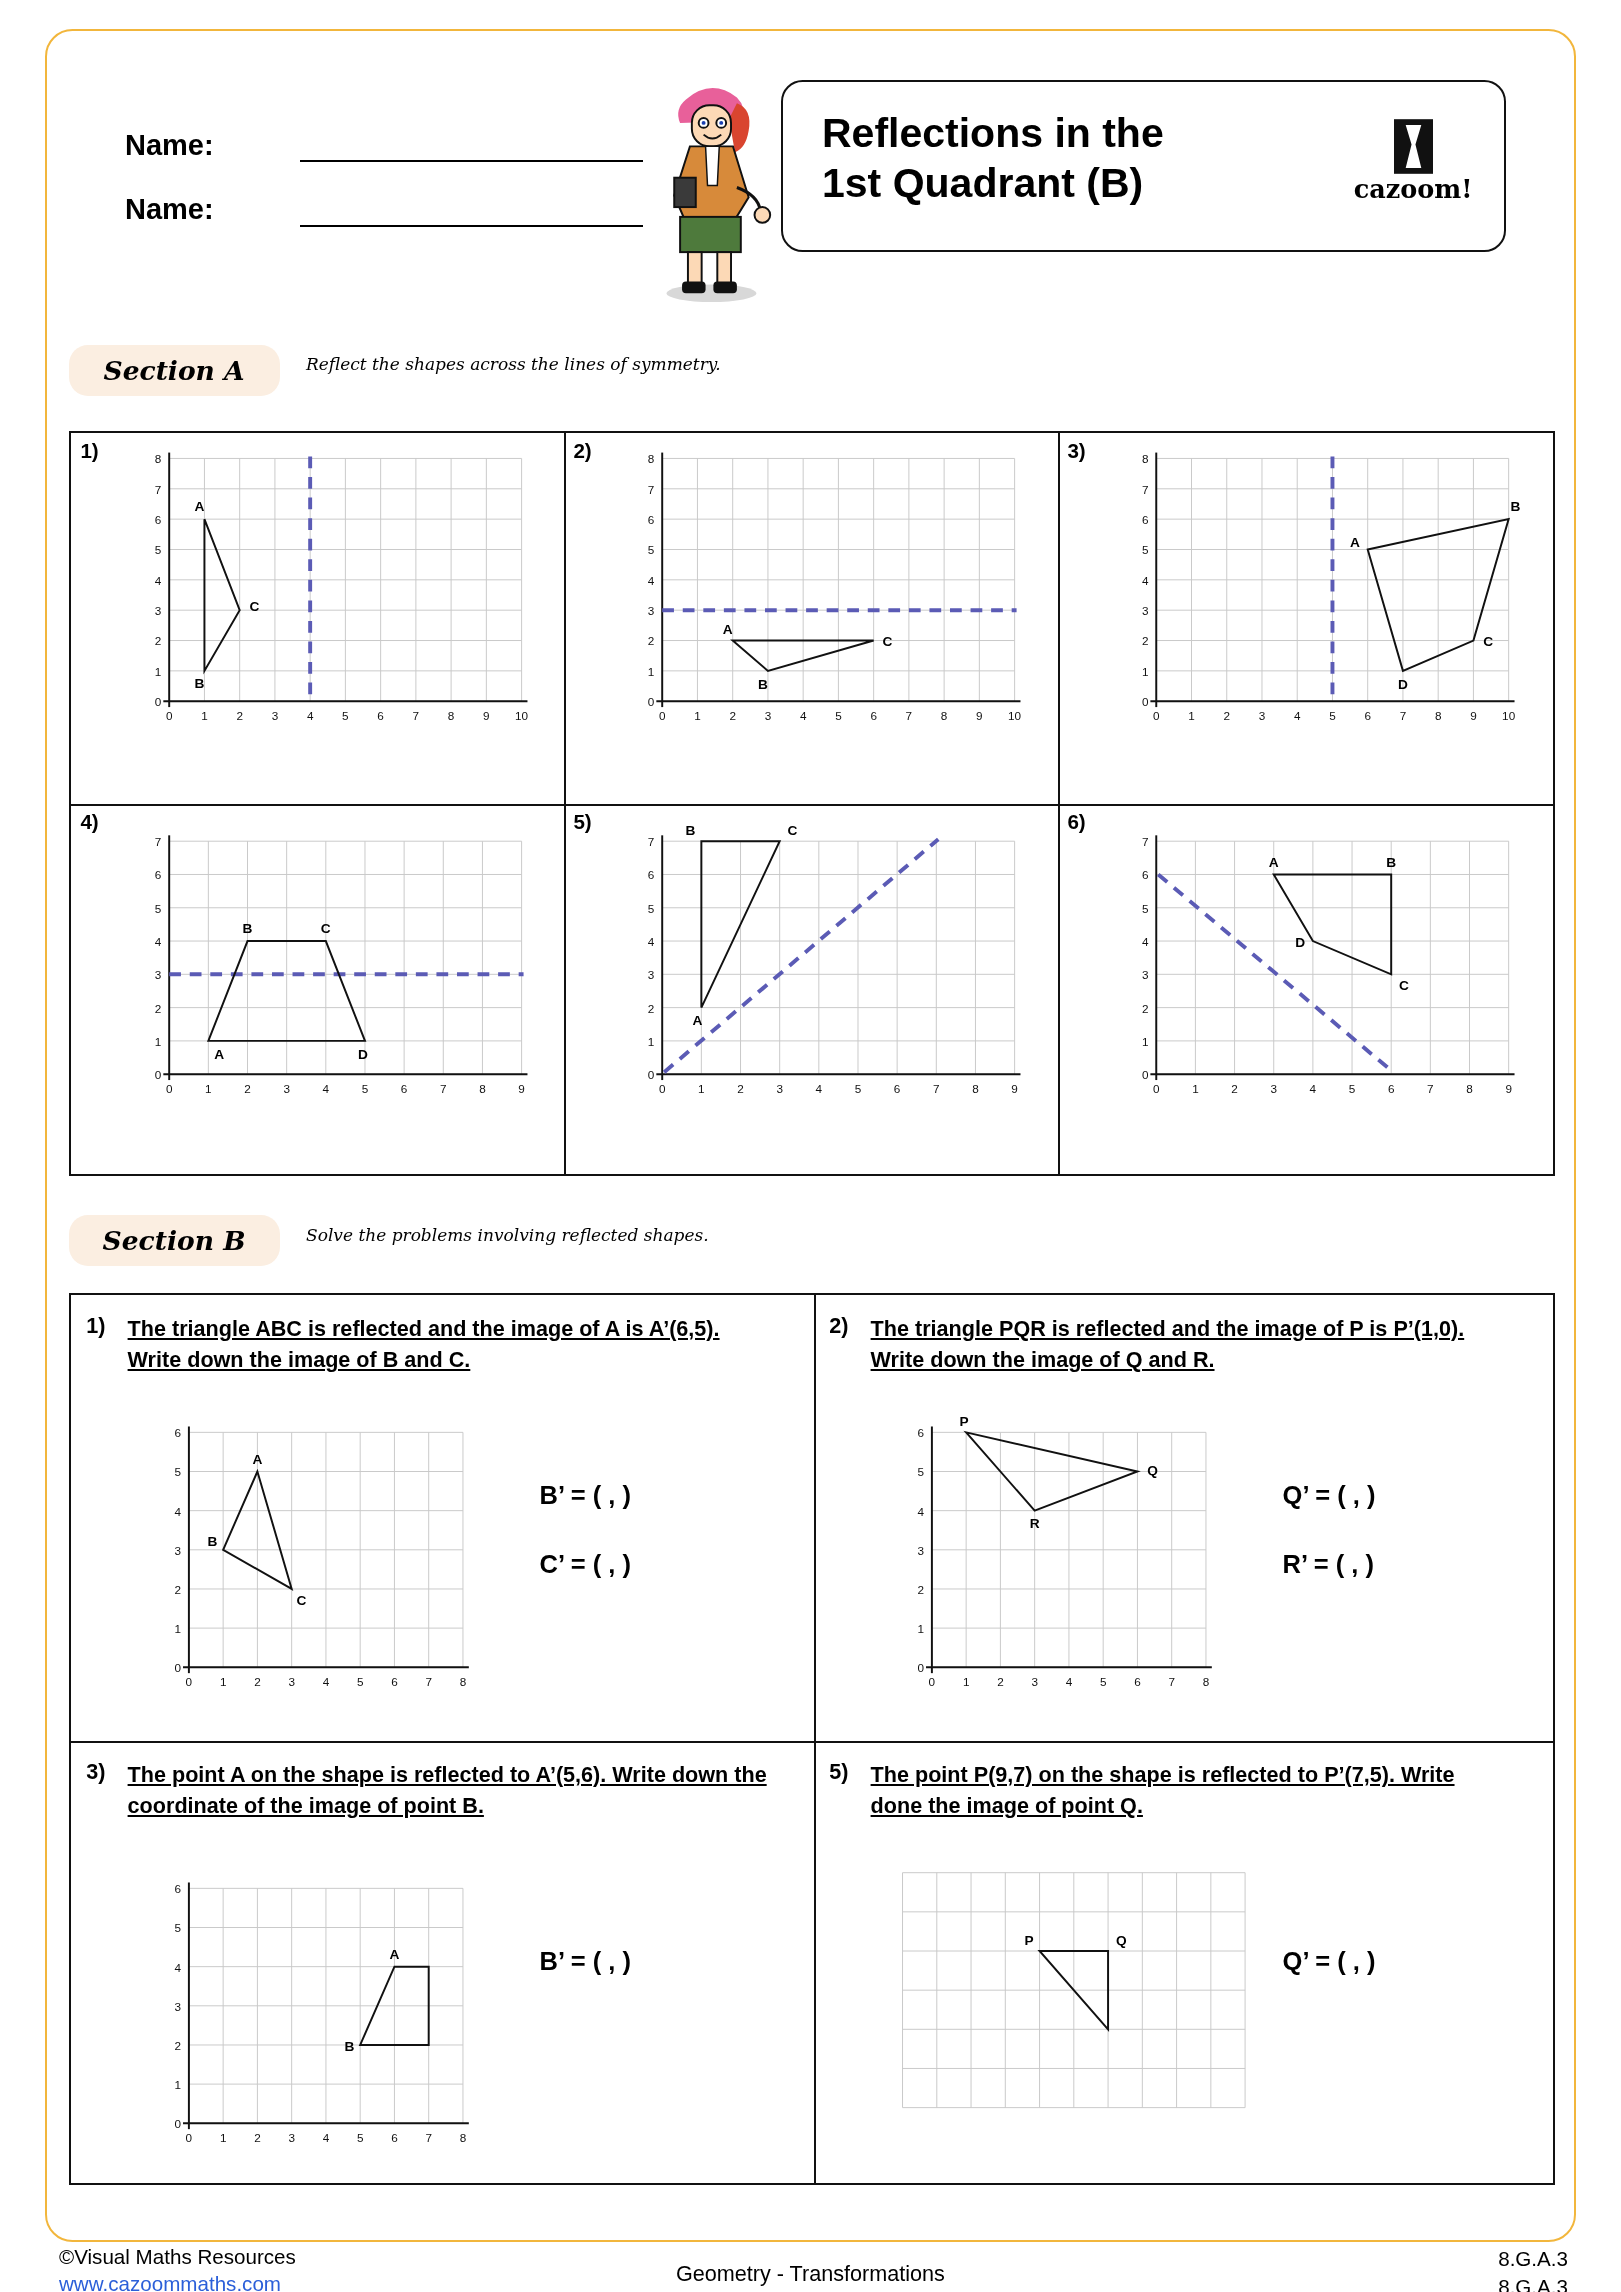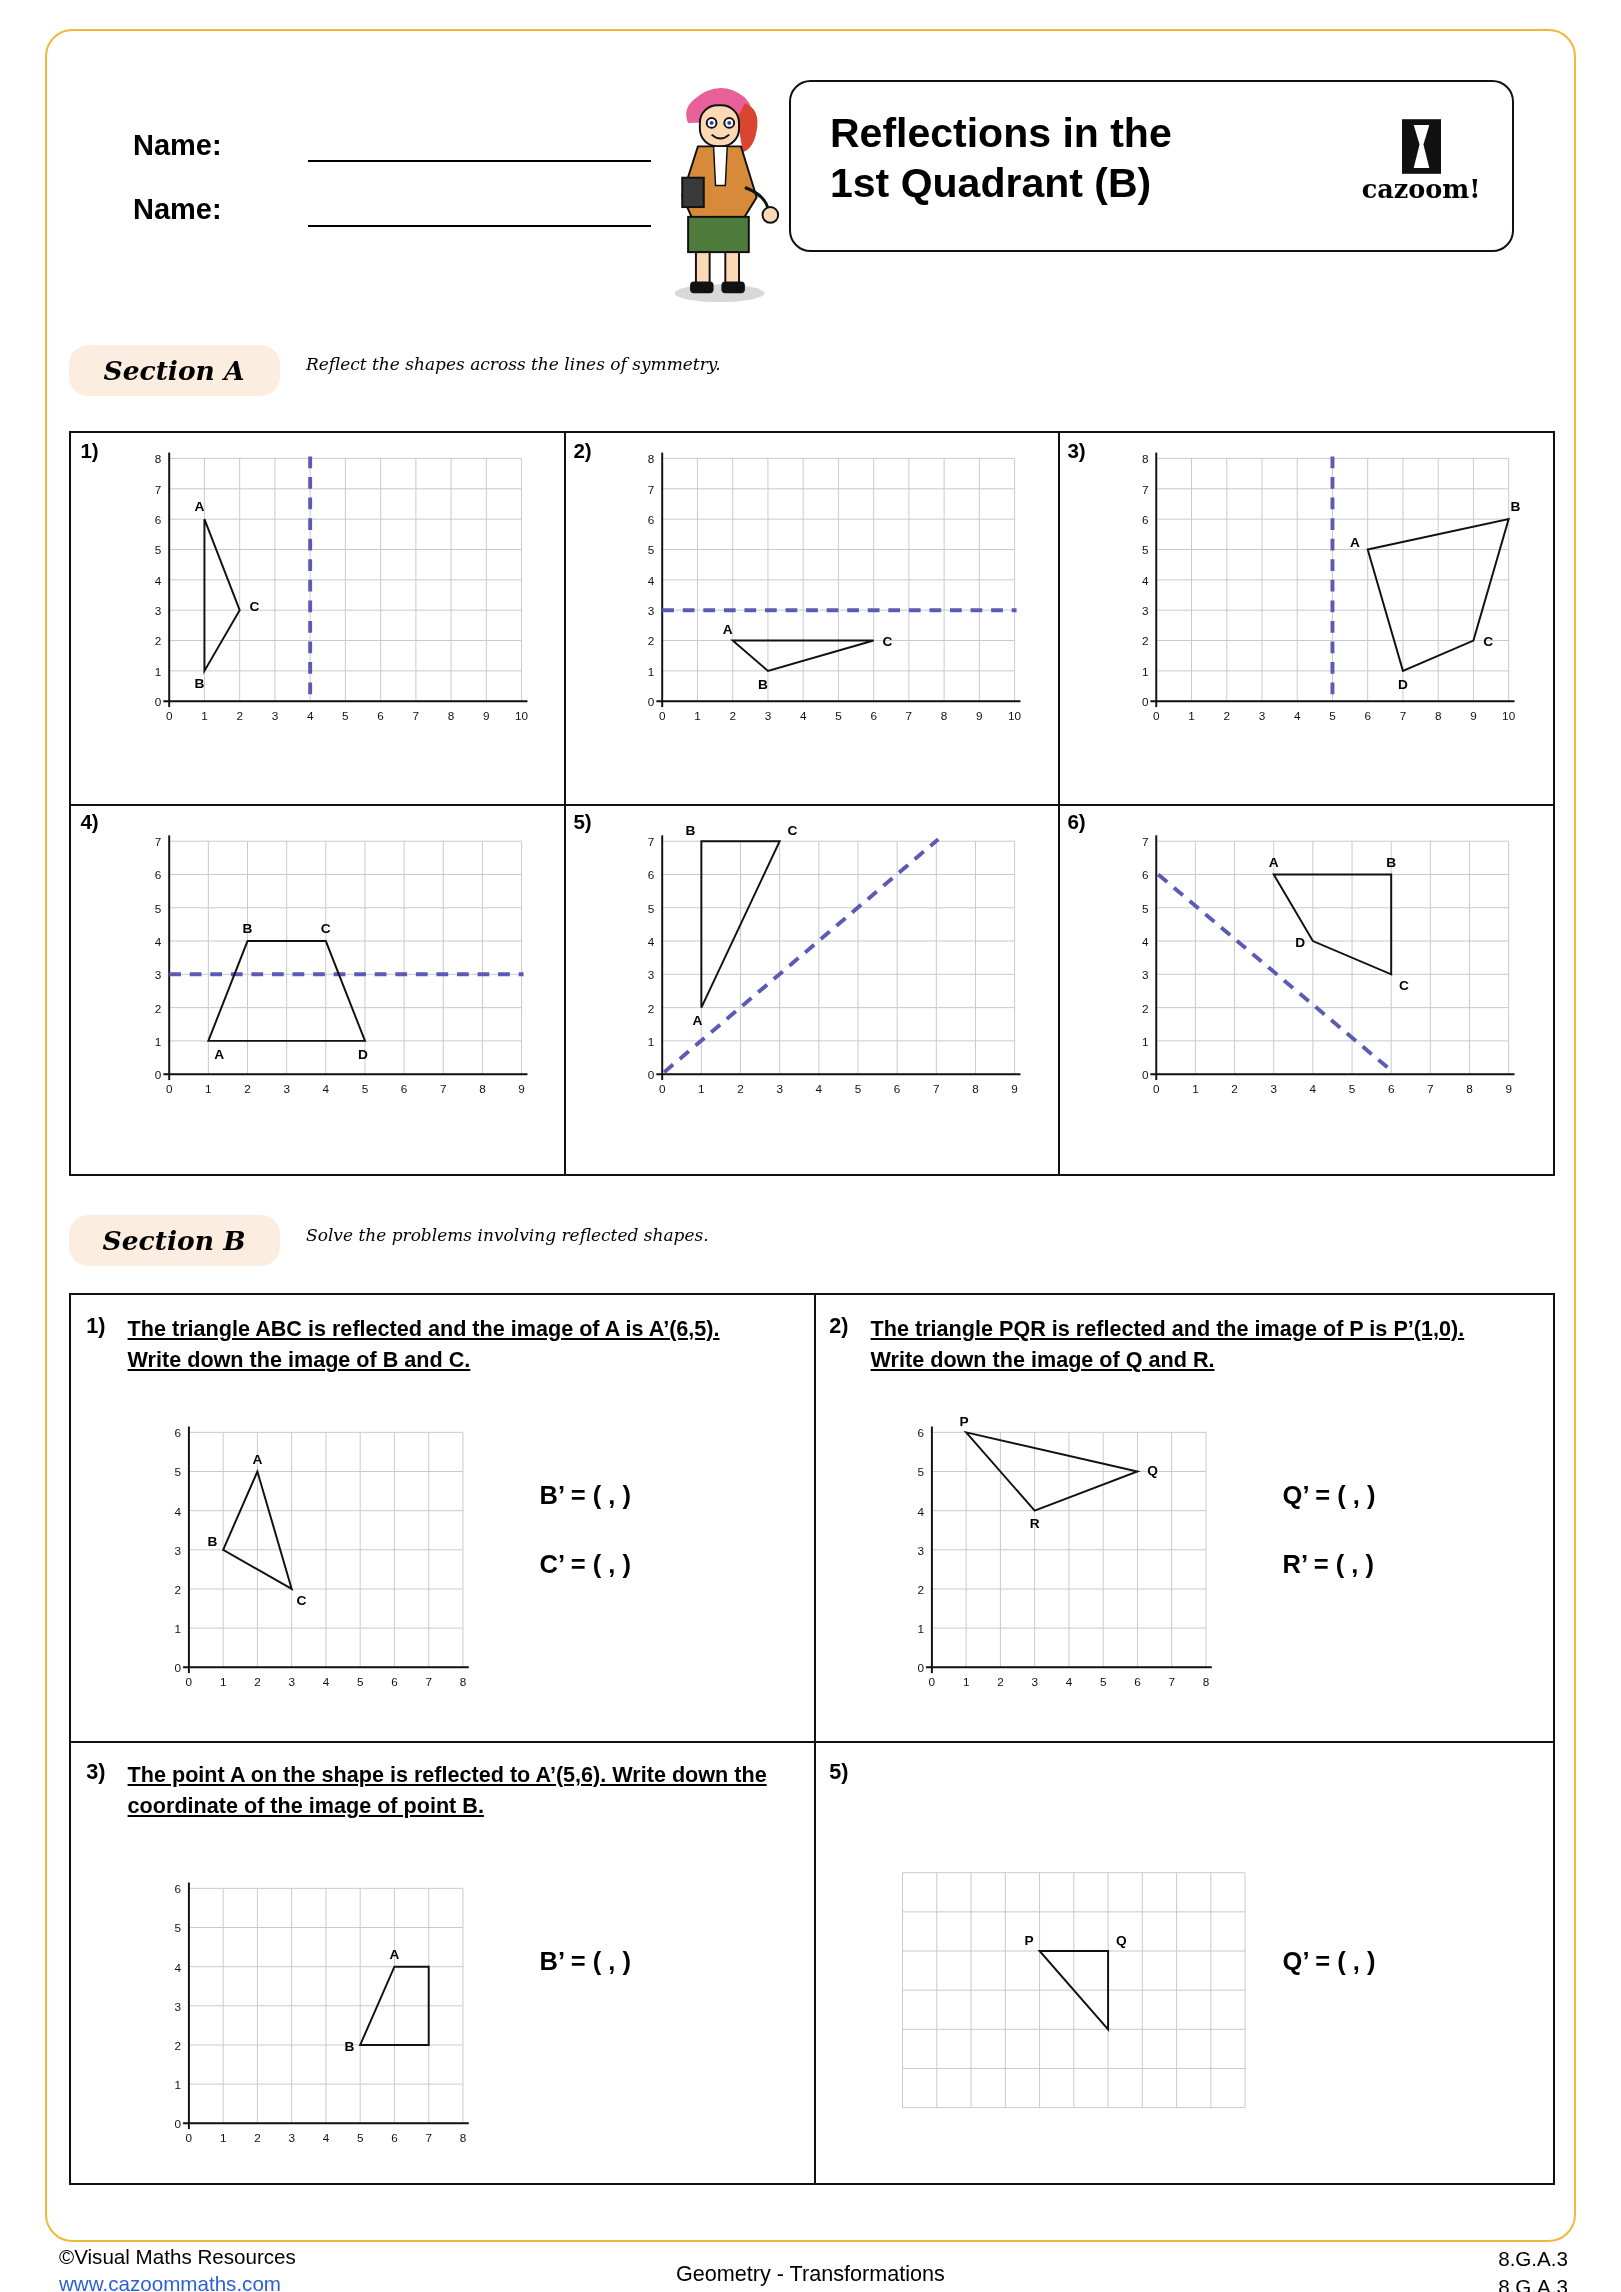--- a/index.html
+++ b/index.html
@@ -10,21 +10,21 @@
     color:#000;
     position:relative;
     overflow:hidden;
   }
   .sheet{
     position:absolute;left:45px;top:29px;width:1531px;height:2213px;
     border:2.9px solid #f2b63c;border-radius:27.4px;background:#fff;
     box-sizing:border-box;
   }
   
-  .hdr{position:absolute;left:8px;top:0;width:100%;height:265px;}
+  .hdr{position:absolute;left:0;top:0;width:100%;height:265px;}
   .name-row{position:absolute;left:78px;top:98px;font-size:29px;font-weight:bold;}
   .date-row{position:absolute;left:78px;top:162px;font-size:29px;font-weight:bold;}
   .rule{position:absolute;height:0;border-bottom:2px solid #000;width:343px;}
   .rule.n{left:253px;top:129px;}
   .rule.d{left:253px;top:194px;}
 
   .titlebox{
     position:absolute;left:734px;top:49px;width:725px;height:172px;
     border:2.9px solid #111;border-radius:21.6px;background:#fff;box-sizing:border-box;
   }
@@ -636,20 +636,21 @@
           <text x="62" y="275">0</text>
         </g>
         <polygon points="280,110 315,110 315,190 245,190" fill="none" stroke="#111" stroke-width="2"></polygon>
         <text x="280" y="102" font-size="14" font-weight="bold" text-anchor="middle">A</text>
         <text x="239" y="196" font-size="14" font-weight="bold" text-anchor="end">B</text>
       </svg>
     </div>
 
     <div class="cell" style="left:743px;top:446px;width:743px;height:446px;">
       <div class="qnum" style="left:15.7px;top:17.6px;">5)</div>
+      <div class="qtext" style="left:57px;top:17.6px;width:627px;">The point P(9,7) on the shape is reflected to P’(7,5). Write done the image of point Q.</div>
       <div class="ans" style="left:469px;top:206px;">Q’ = (     ,     )</div>
       <svg width="451" height="323" viewBox="0 0 460 330" style="position:absolute;left:49px;top:118px;">
         <g stroke="#c9c9c9" stroke-width="1">
           <line x1="40" y1="14" x2="390" y2="14"></line>
             <line x1="40" y1="54" x2="390" y2="54"></line>
           <line x1="40" y1="94" x2="390" y2="94"></line>
             <line x1="40" y1="134" x2="390" y2="134"></line>
           <line x1="40" y1="174" x2="390" y2="174"></line>
             <line x1="40" y1="214" x2="390" y2="214"></line>
           <line x1="40" y1="254" x2="390" y2="254"></line>

